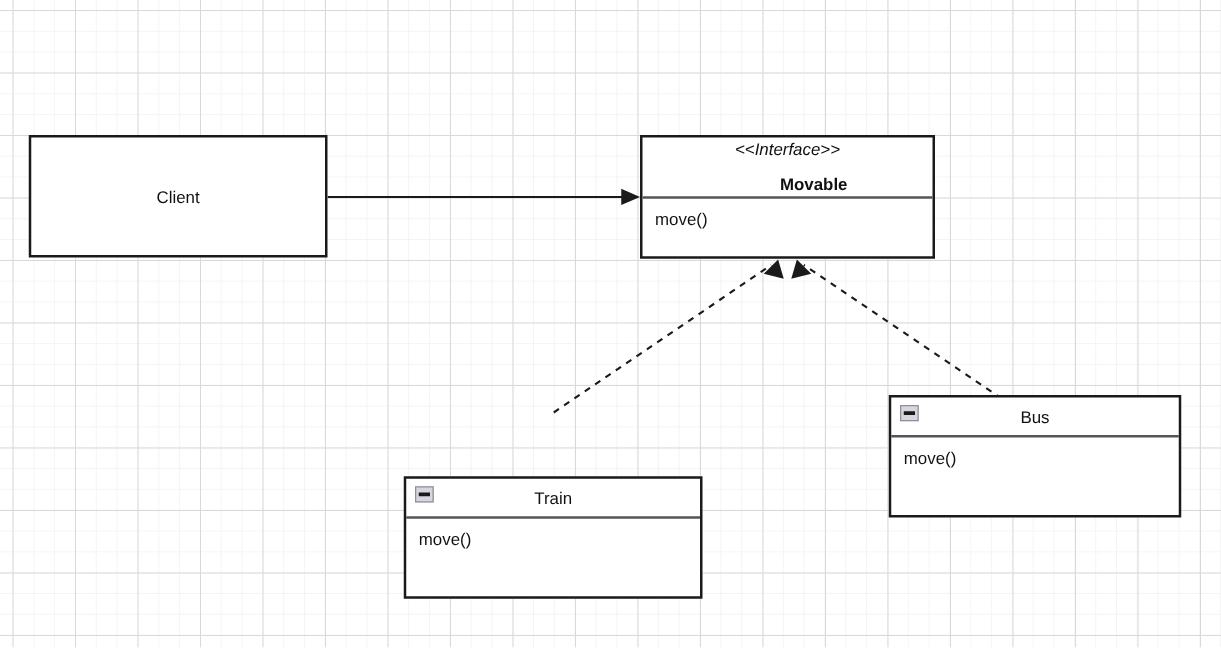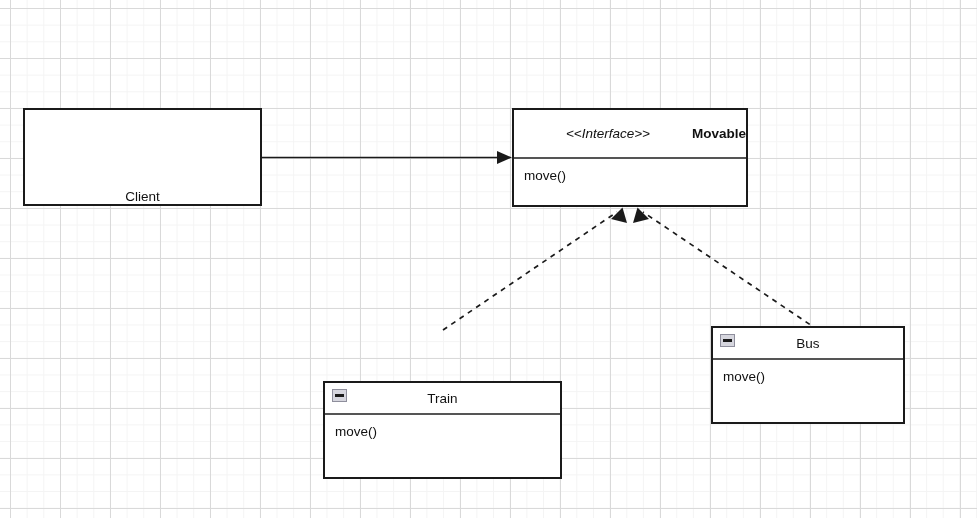--- a/index.html
+++ b/index.html
@@ -43,23 +43,23 @@
     box-sizing: border-box;
     background: #ffffff;
     border: 2px solid #1a1a1a;
     z-index: 2;
   }
   .uml-compartment-head {
     position: relative;
     box-sizing: border-box;
     width: 100%;
     display: flex;
-    flex-direction: row;
+    flex-direction: column;
     align-items: center;
-    justify-content: flex-end;
+    justify-content: space-between;
     color: #111111;
   }
   .uml-divider {
     width: 100%;
     height: 2px;
     background: #555555;
   }
   .uml-compartment-body {
     box-sizing: border-box;
     width: 100%;
@@ -69,21 +69,21 @@
     line-height: 1.35;
   }
 
   
   #client-box {
     left: 23px;
     top: 108px;
     width: 239px;
     height: 98px;
     display: flex;
-    align-items: flex-end;
+    align-items: center;
     justify-content: center;
   }
   #client-title {
     font-size: 13.5px;
     color: #111111;
   }
 
   
   #movable-box {
     left: 512px;
@@ -112,22 +112,22 @@
   
   #train-box {
     left: 323px;
     top: 334px;
     width: 239px;
     height: 98px;
     margin-top: 47px;
   }
   #bus-box {
     left: 711px;
-    top: 326px;
-    width: 194px;
+    top: 316px;
+    width: 234px;
     height: 98px;
   }
   .subclass .uml-compartment-head {
     height: 30px;
     flex-direction: row;
     justify-content: center;
   }
   .subclass .uml-compartment-body { height: 64px; }
   .subclass-title {
     font-size: 13.5px;

